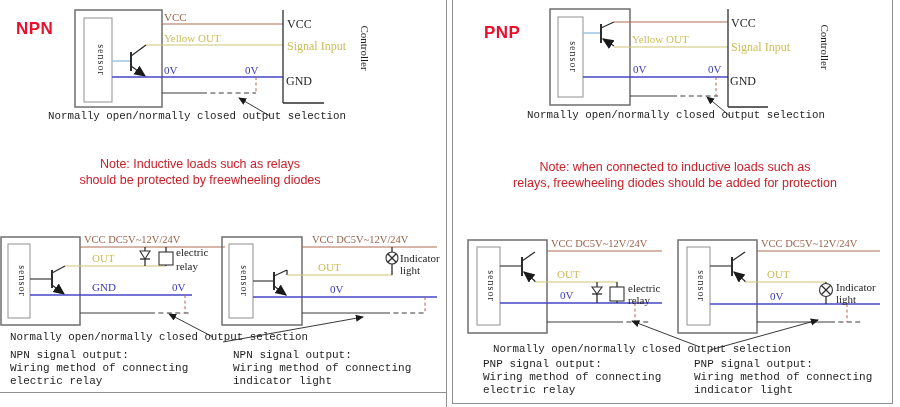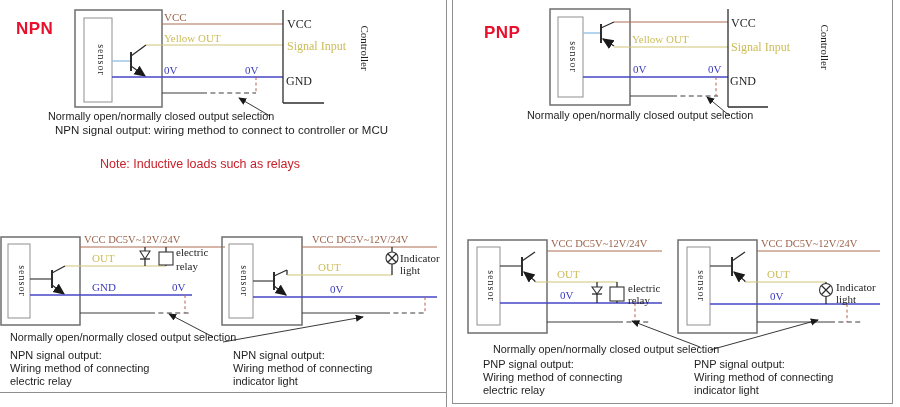--- a/index.html
+++ b/index.html
@@ -1,19 +1,19 @@
 <!DOCTYPE html>
 <html><head>
 <meta charset="utf-8">
 <style>
   html,body{margin:0;padding:0;background:#ffffff;}
   #stage{position:relative;width:900px;height:407px;background:#ffffff;overflow:hidden;
          font-family:"Liberation Serif",serif;}
   .abs{position:absolute;}
-  .ser{font-family:Liberation Sans, sans-serif;color:#1e1e1e;}
+  .ser{font-family:Liberation Mono, monospace;color:#1e1e1e;}
   .title{font-family:"Liberation Sans",sans-serif;font-weight:bold;font-size:17px;
          color:#e8102c;letter-spacing:.5px;}
   .note{font-family:"Liberation Sans",sans-serif;font-weight:normal;font-size:12.5px;
         color:#c9202a;text-align:center;line-height:15.5px;}
   .sel{font-size:10.8px;white-space:nowrap;}
   .capline{font-size:11.5px;white-space:nowrap;}
   .cap3{font-size:11px;line-height:12.8px;white-space:nowrap;}
   .panelL{left:0;top:0;width:446px;height:407px;border-right:1.5px solid #8f8f8f;}
   .panelR{left:452px;top:0;width:439px;height:403px;border:1.5px solid #8f8f8f;border-top:none;}
   .bline{left:0;top:392px;width:447px;height:0;border-top:1.5px solid #8f8f8f;}
@@ -76,24 +76,24 @@
     <text class="yl" x="164" y="42">Yellow OUT</text>
     <text class="bl" x="164" y="74">0V</text>
     <text class="bl" x="245" y="74">0V</text>
     <text class="s12" x="287" y="28">VCC</text>
     <text class="s12 yl" x="287" y="50">Signal Input</text>
     <text class="s12" x="286" y="85">GND</text>
     <text transform="rotate(90 361 48)" x="361" y="48" text-anchor="middle">Controller</text>
   </svg>
 
   <div class="abs ser sel" style="left:48px;top:110px;">Normally open/normally closed output selection</div>
-  <div class="abs ser capline" style="left:55px;top:124px;">NPN signal output: wiring method to connect to controller or MCU</div>
 
   <div class="abs note" style="left:15px;top:157px;width:370px;">
     <div>Note: Inductive loads such as relays</div>
+    <div>should be protected by freewheeling diodes</div>
   </div>
 
   <svg style="left:0;top:228px;" width="447" height="120" viewBox="0 228 447 120">
     <defs>
       <marker id="ah2" markerWidth="11" markerHeight="9" refX="8" refY="4" orient="auto">
         <path d="M0,0 L9,4 L0,8 z" fill="#1a1a1a"></path>
       </marker>
     </defs>
 
     <g>
@@ -211,20 +211,24 @@
     <text class="bl" x="633" y="73">0V</text>
     <text class="bl" x="708" y="73">0V</text>
     <text class="s12" x="731" y="27">VCC</text>
     <text class="s12 yl" x="731" y="51">Signal Input</text>
     <text class="s12" x="730" y="85">GND</text>
     <text transform="rotate(90 821 47)" x="821" y="47" text-anchor="middle">Controller</text>
   </svg>
 
   <div class="abs ser sel" style="left:527px;top:109px;">Normally open/normally closed output selection</div>
 
+  <div class="abs note" style="left:470px;top:160px;width:410px;">
+    <div>Note: when connected to inductive loads such as</div>
+    <div>relays, freewheeling diodes should be added for protection</div>
+  </div>
 
   <svg style="left:452px;top:228px;" width="441" height="130" viewBox="452 228 441 130">
     <defs>
       <marker id="ah4" markerWidth="11" markerHeight="9" refX="8" refY="4" orient="auto">
         <path d="M0,0 L9,4 L0,8 z" fill="#1a1a1a"></path>
       </marker>
     </defs>
 
     <g>
       <rect class="box" x="468" y="240" width="79" height="93"></rect>

